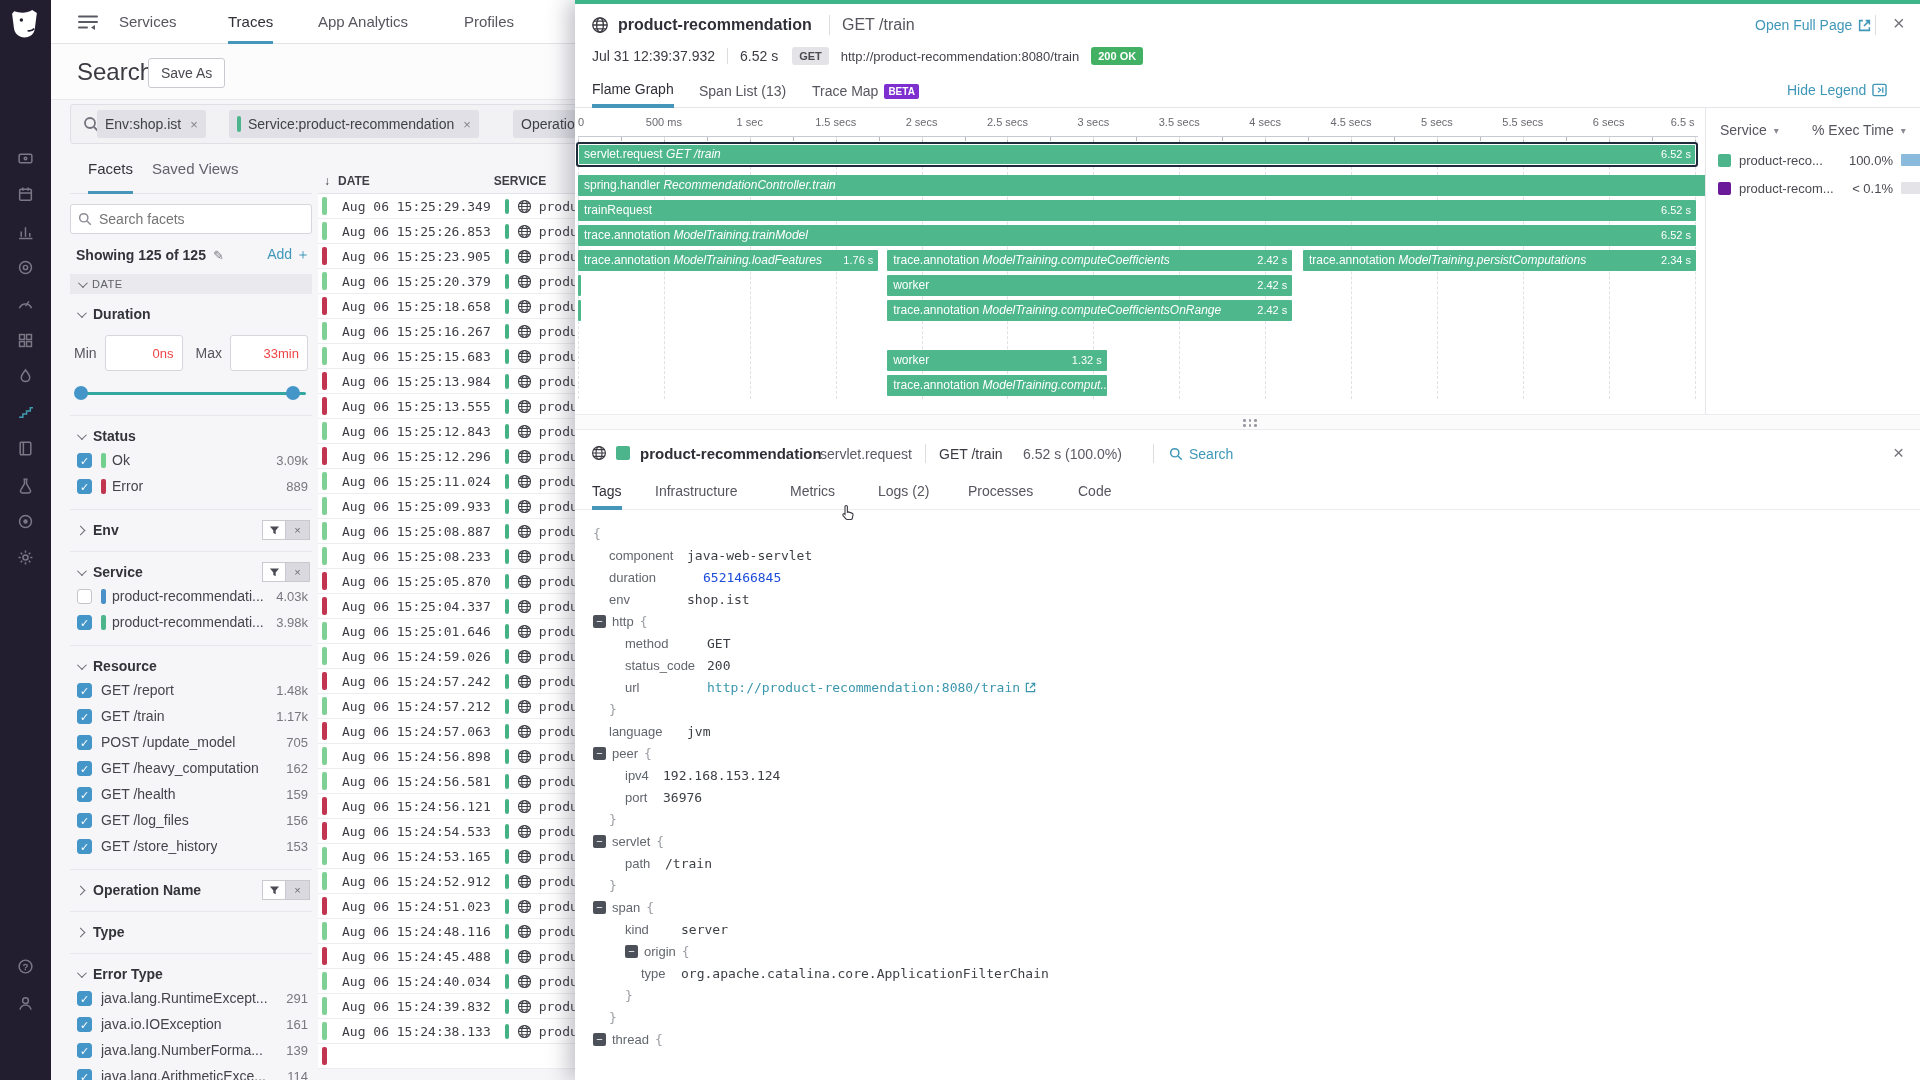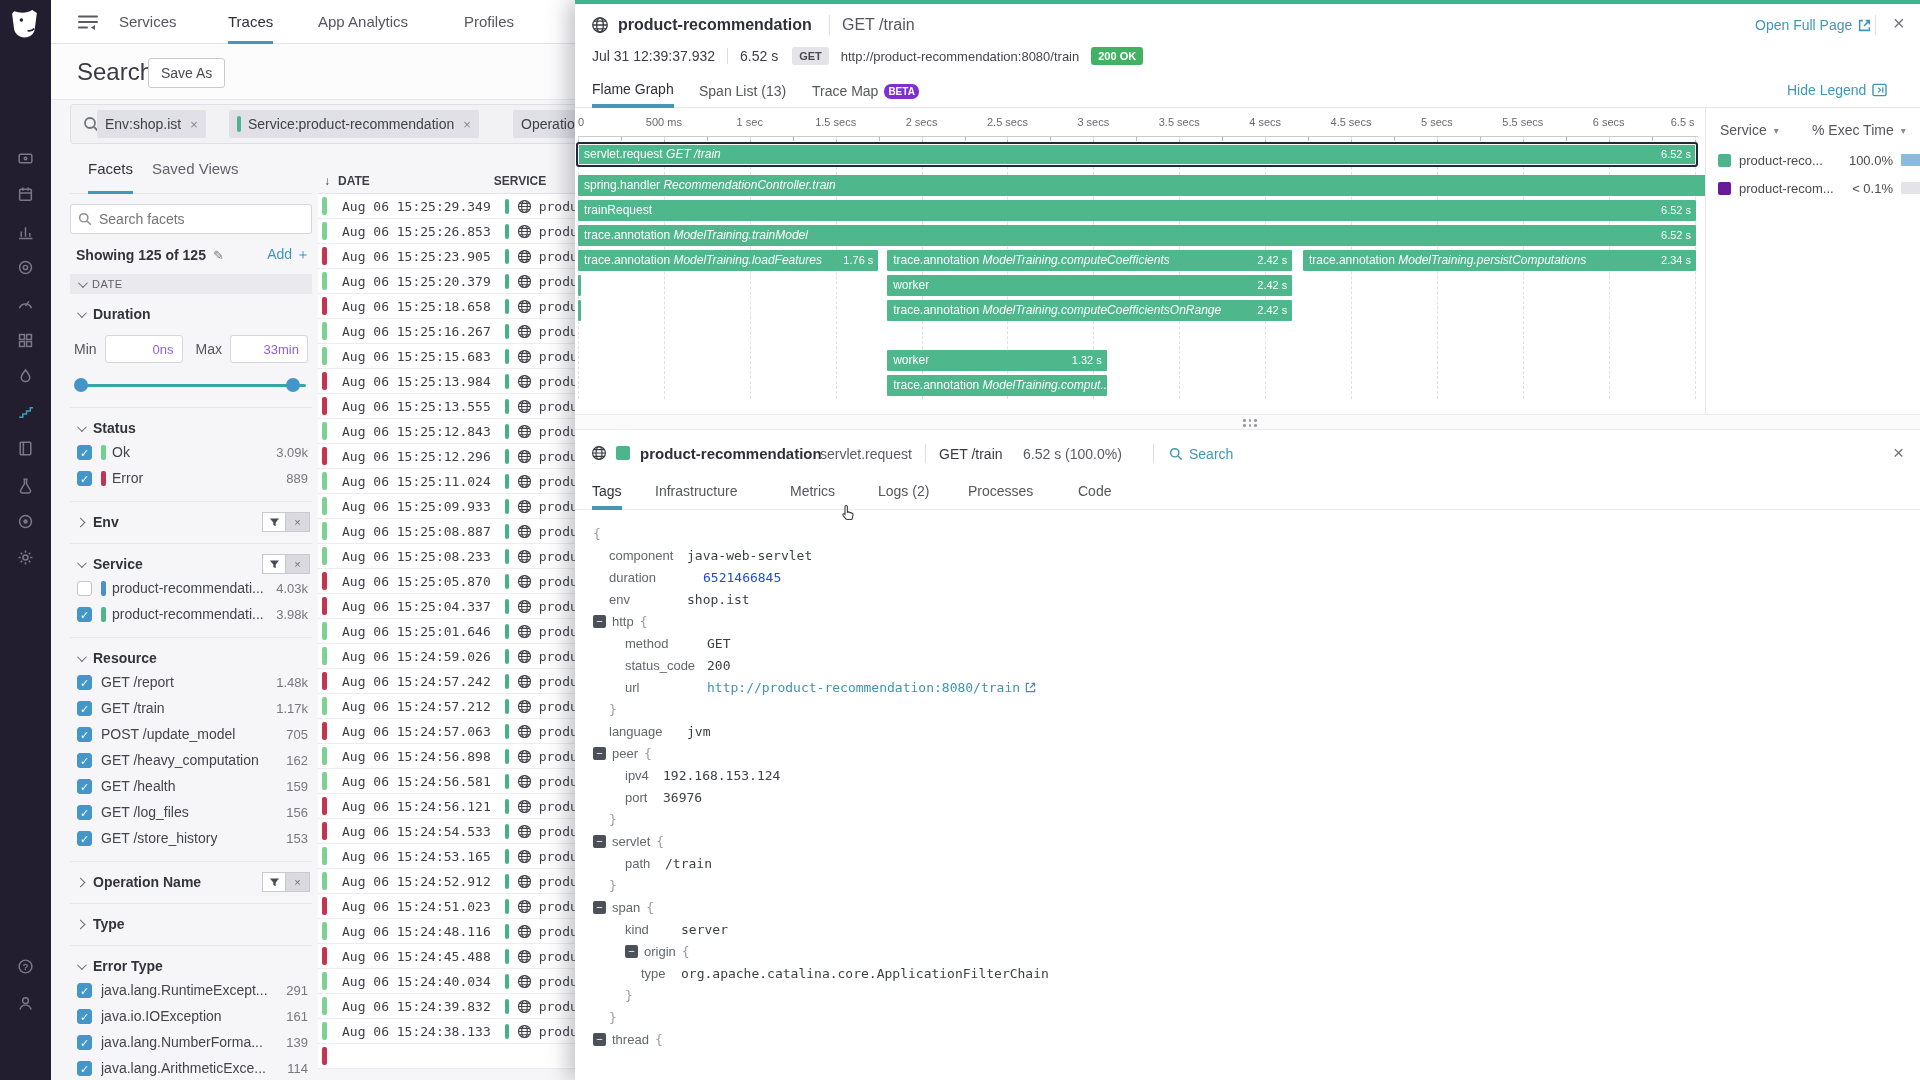--- a/index.html
+++ b/index.html
@@ -53,21 +53,21 @@
   .cb { width:15px; height:15px; border-radius:3px; border:1px solid #c4c4cb; background:#fff; margin-right:9px; flex:0 0 auto; cursor:pointer; }
   .cb.on { background:#4596c8; border-color:#4596c8; color:#fff; font-size:11px; line-height:14px; text-align:center; }
   .fbar { width:5px; height:15px; border-radius:2px; margin-right:6px; flex:0 0 auto; }
   .fitem .lab { white-space:nowrap; overflow:hidden; }
   .fitem .cnt { margin-left:auto; padding-right:4px; color:#77777f; font-size:13px; }
   .chev { width:7px; height:7px; border-right:1.6px solid #6a6a74; border-bottom:1.6px solid #6a6a74; display:inline-block; flex:0 0 auto; }
   .chev.d { transform:rotate(45deg) translateY(-2px); }
   .chev.r { transform:rotate(-45deg); }
   
   .dur-io { display:flex; align-items:center; margin:10px 4px 14px 4px; font-size:14px; color:#55555e; }
-  .dur-io input { width:78px; height:28px; border:1px solid #d6d6dc; border-radius:3px; text-align:right; padding:0 8px; font-size:13px; color:#8b5cf6; margin-left:8px; background:#fff; }
+  .dur-io input { width:78px; height:36px; border:1px solid #d6d6dc; border-radius:3px; text-align:right; padding:0 8px; font-size:13px; color:#ef4444; margin-left:8px; background:#fff; }
   .dur-io .mx { margin-left:auto; }
   .slider { position:relative; height:16px; margin:2px 6px 4px 6px; }
   .slider .track { position:absolute; left:0; right:0; top:7px; height:3px; background:#35a8a2; border-radius:2px; }
   .slider .hd { position:absolute; top:1px; width:14px; height:14px; border-radius:50%; background:#4596c8; cursor:pointer; }
 
   
   #tracelist { position:absolute; left:318px; top:160px; width:290px; }
   #tl-controls { display:flex; align-items:center; height:30px; }
   #hide-controls { display:flex; align-items:center; gap:7px; color:#3f97b8; font-size:14px; cursor:pointer; }
   #tl-sep { width:1px; height:18px; background:#d9d9df; margin:0 12px; }
@@ -98,21 +98,21 @@
   #ov-sub .ts { margin-left:17px; font-size:14px; color:#3b3b43; }
   .vsep { width:1px; height:16px; background:#dcdce1; margin:0 12px; }
   #ov-dur { font-size:14px; color:#3b3b43; }
   .chip { font-size:11px; font-weight:bold; border-radius:3px; padding:3px 7px; }
   .chip.get { background:#e3e3e8; color:#4a4a52; margin-left:14px; }
   #ov-url { margin-left:12px; font-size:13px; color:#44444c; }
   .chip.okc { background:#43b164; color:#fff; margin-left:12px; }
   #ov-tabs { position:absolute; left:0; top:70px; width:100%; height:34px; border-bottom:1px solid #e6e6ea; }
   .ovtab { position:absolute; top:0; height:34px; font-size:14px; color:#56565e; cursor:pointer; display:flex; gap:6px; align-items:center; }
   .ovtab.active { color:#2f2f38; border-bottom:4px solid #4596b8; }
-  .beta { background:#7d30cf; color:#fff; font-size:10px; font-weight:bold; border-radius:7px; padding:2px 4px; }
+  .beta { background:#7d30cf; color:#fff; font-size:10px; font-weight:bold; border-radius:2px; padding:2px 4px; }
   #hide-legend { position:absolute; left:1212px; top:8px; color:#3f97b8; font-size:14px; display:flex; gap:6px; align-items:center; cursor:pointer; }
 
   
   #flame { position:absolute; left:0; top:104px; width:1130px; height:306px; overflow:hidden; }
   #flame .axisline { position:absolute; left:3px; top:28px; width:1120px; height:1px; background:#c9c9d0; }
   .tick { position:absolute; top:29px; width:1px; background:#b9b9c1; }
   .tick.major { height:7px; } .tick.minor { height:4px; }
   .ticklab { position:absolute; top:8px; font-size:11px; color:#696971; white-space:nowrap; }
   .grid { position:absolute; top:29px; height:262px; width:0; border-left:1px dashed #e0e0e5; }
   .fspan { position:absolute; height:21px; background:#4eb78c; border-radius:1px; color:#fff; font-size:12px; overflow:hidden; white-space:nowrap; cursor:pointer; }

